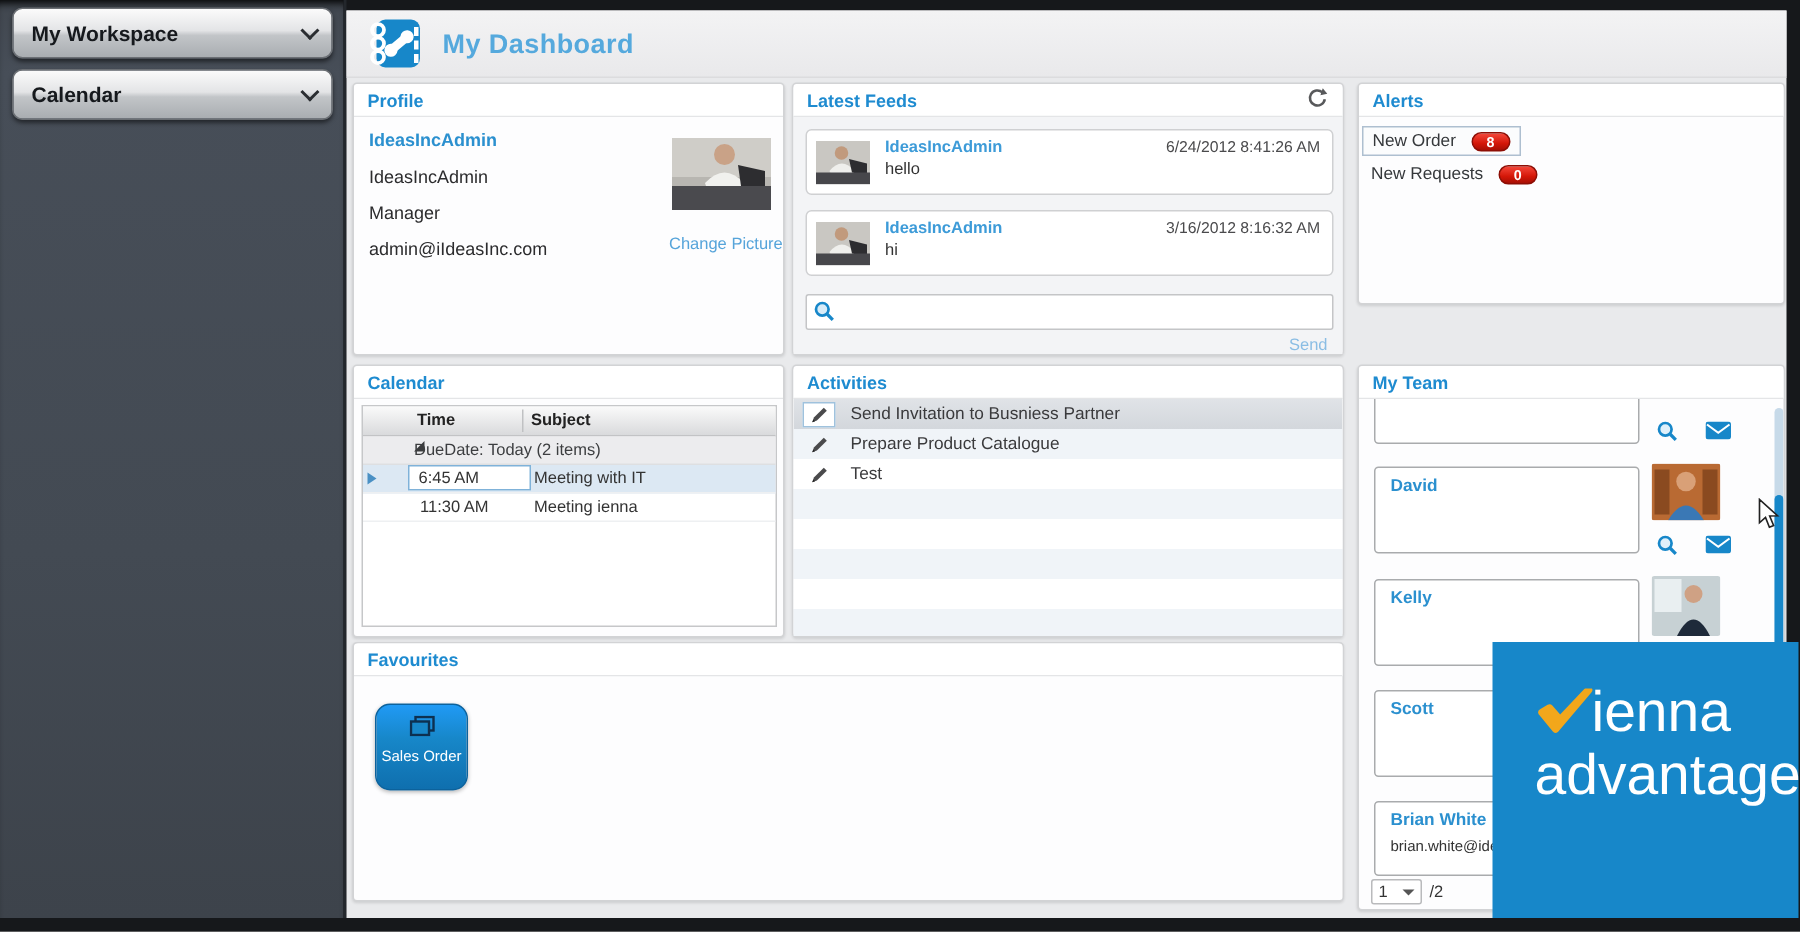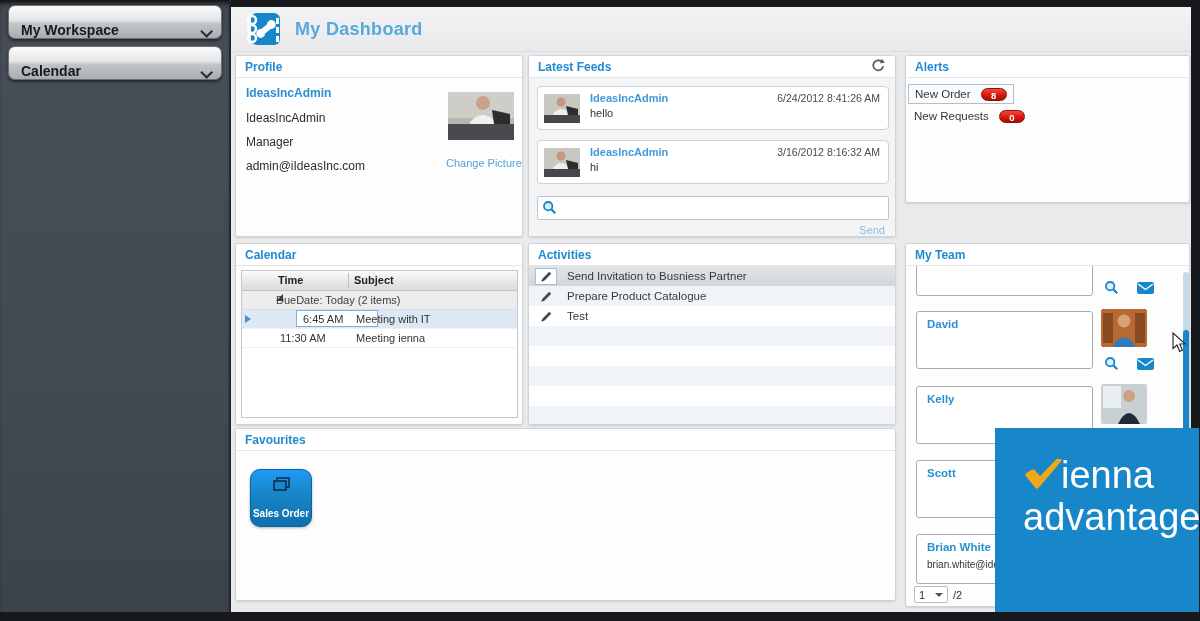--- a/index.html
+++ b/index.html
@@ -5,21 +5,21 @@
   * { margin:0; padding:0; box-sizing:border-box; }
   body { font-family:"Liberation Sans","DejaVu Sans",sans-serif; background:#000; }
   .screen { position:relative; width:1200px; height:621px; background:#16181b; overflow:hidden; }
 
   
   .sidebar { position:absolute; left:0; top:0; width:231px; height:612px;
     background:linear-gradient(180deg,#41474f 0%,#474e58 8%,#434a53 60%,#3d434b 100%);
     border-right:2px solid #23272c; box-shadow:inset 0 6px 6px -4px #000; }
   .side-btn { position:absolute; left:8px; width:214px; height:34px; border-radius:7px;
     border:1px solid #6b6f74; background:linear-gradient(180deg,#fbfbfb 0%,#e3e4e6 45%,#c2c5c8 55%,#a9adb1 100%);
-    box-shadow:0 2px 3px rgba(0,0,0,.5); display:flex; align-items:flex-end; padding:0 12px;
+    box-shadow:0 2px 3px rgba(0,0,0,.5); display:flex; align-items:center; padding:0 12px;
     font-size:14px; font-weight:600; color:#16191d; cursor:pointer; }
   .side-btn .chev { margin-left:auto; width:9px; height:9px; border-right:2.5px solid #2a2d31;
     border-bottom:2.5px solid #2a2d31; transform:rotate(45deg) translateY(-3px); }
 
   
   .main { position:absolute; left:231px; top:7px; width:960px; height:605px; background:#e9eaec; }
   .main-header { position:absolute; left:0; top:0; width:100%; height:45px;
     background:linear-gradient(180deg,#f3f3f4,#e9e9eb); border-bottom:1px solid #dcdcde; }
   .app-icon { position:absolute; left:13px; top:5px; }
   .main-title { position:absolute; left:64px; top:0; line-height:45px; font-size:18px;
@@ -80,21 +80,21 @@
   .grid-group { height:19px; background:#ececee; border-bottom:1px solid #dedfe1; position:relative;
     color:#3c3e40; cursor:pointer; }
   .tri-group { position:absolute; left:22px; top:7px; width:0; height:0;
     border-bottom:7px solid #3a3c3e; border-left:7px solid transparent; }
   .grid-group span { position:absolute; left:34px; top:3px; }
   .grid-row { height:19px; position:relative; border-bottom:1px solid #eef0f2; cursor:pointer; }
   .grid-row.sel { background:#dce8f3; }
   .row-arrow { position:absolute; left:3px; top:5px; width:0; height:0;
     border-left:6px solid #4a90c4; border-top:4px solid transparent; border-bottom:4px solid transparent; }
   .time-cell { position:absolute; left:30px; top:0; width:82px; height:17px; background:#fff;
-    border:1px solid #7fb2d9; line-height:16px; padding-left:6px;margin-left:24px; }
+    border:1px solid #7fb2d9; line-height:16px; padding-left:6px; }
   .time-plain { position:absolute; left:38px; top:3px; }
   .subj-cell { position:absolute; left:114px; top:3px; }
 
   
   .p-activities .panel-b {
     background:repeating-linear-gradient(180deg,#ffffff 0 20px,#f0f4f8 20px 40px); }
   .act-row { position:absolute; left:0; right:0; height:20px; display:flex; align-items:center;
     font-size:11.5px; color:#3a3a3c; cursor:pointer; }
   .act-row.sel { background:linear-gradient(180deg,#e0e3e7,#d3d7dc); }
   .act-ico { width:22px; height:17px; margin:0 10px 0 6px; display:flex; align-items:center;
@@ -119,21 +119,21 @@
     display:flex; align-items:center; padding:0 4px; cursor:pointer; }
   .pager-box .chev { margin-left:auto; width:0; height:0; border-top:4px solid #555;
     border-left:4px solid transparent; border-right:4px solid transparent; }
   .pager-of { margin-left:5px; }
 
   
   .fav-tile { position:absolute; left:14px; top:18px; width:62px; height:58px; border-radius:10px;
     background:linear-gradient(180deg,#209af5 0%,#1787c9 40%,#0f6fae 100%);
     border:1px solid #0c629c; box-shadow:0 1px 3px rgba(0,0,0,.3);
     display:flex; flex-direction:column; align-items:center; padding-top:7px; cursor:pointer; }
-  .fav-label { margin-top:13px; font-size:10px; font-weight:bold; color:#fff; text-align:center; line-height:11px; }
+  .fav-label { margin-top:3px; font-size:10px; font-weight:normal; color:#fff; text-align:center; line-height:11px; }
 
   
   .brand { position:absolute; left:995px; top:428px; width:204px; height:184px; background:#1787c9;
     z-index:60; color:#fff; }
   .brand-l1 { position:absolute; left:30px; top:26px; font-size:38px; letter-spacing:0;
     display:flex; align-items:flex-end; }
   .brand-l1 svg { margin-right:-2px; margin-bottom:4px; }
   .brand-l2 { position:absolute; left:28px; top:68px; font-size:38px; }
 
   .cursor { position:absolute; left:1172px; top:332px; z-index:70; }

